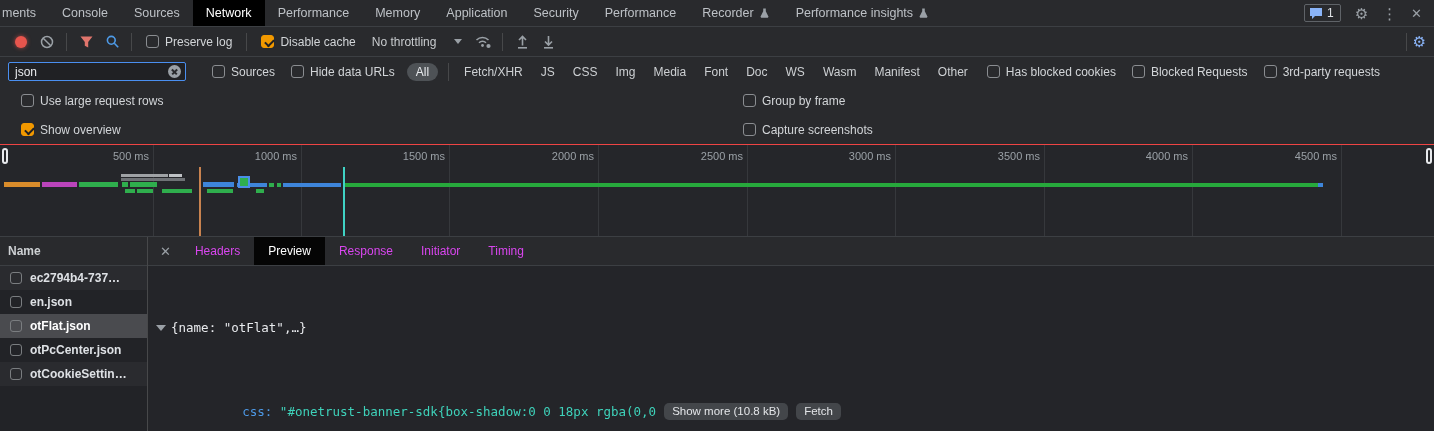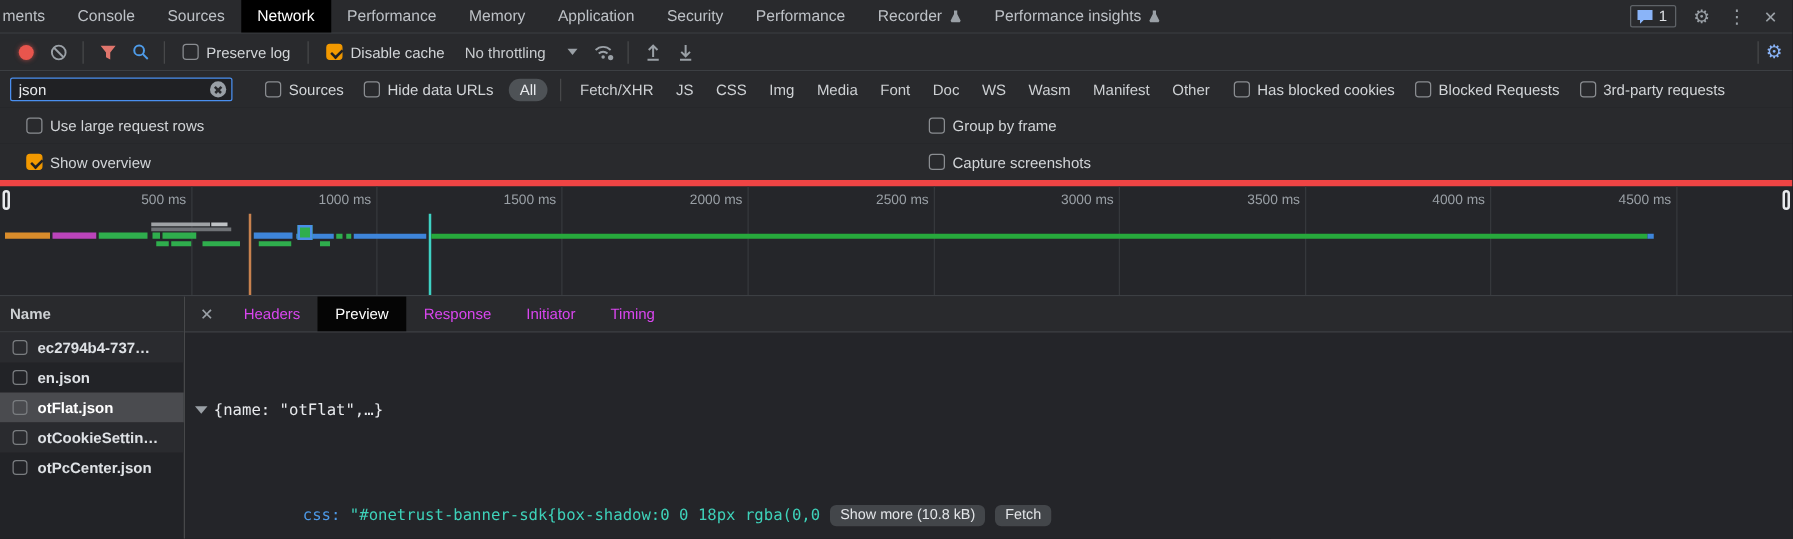--- a/index.html
+++ b/index.html
@@ -44,21 +44,21 @@
   .pill { background:#4e5256; color:#e8eaed; border-radius:10px; padding:2px 9px; margin:0 4px; }
   .ftype { color:#cdd0d3; padding:0 9px; }
   .fmore { margin-left:10px; }
 
   
   .set-row { height:29px; position:relative; display:flex; align-items:center; background:#292a2d; }
   .set-row .left { margin-left:21px; }
   .set-row .right { position:absolute; left:735px; }
 
   
-  .overview { height:93px; position:relative; background:#25262a; border-top:5px solid #ef4444; border-bottom:1px solid #3c3f43; overflow:hidden; }
+  .overview { height:93px; position:relative; background:#25262a; border-top:1px solid #ef4444; border-bottom:1px solid #3c3f43; overflow:hidden; }
   .ov-grid { position:absolute; top:0; bottom:0; width:1px; background:#36383c; }
   .ov-label { position:absolute; top:5px; width:80px; text-align:right; font-size:11px; color:#9aa0a6; z-index:1; }
   .ov-bar { position:absolute; z-index:3; }
   .ov-vline { position:absolute; top:22px; bottom:0; width:2px; z-index:2; }
   .ov-grip { position:absolute; top:3px; width:6px; height:16px; border:2px solid #e8eaed; border-radius:3px; background:transparent; z-index:5; }
 
   
   .bottom { height:194px; display:flex; }
   .req-pane { width:148px; flex:0 0 148px; border-right:1px solid #47484a; background:#222327; display:flex; flex-direction:column;font-weight:bold; }
   .req-head { height:29px; background:#292a2d; border-bottom:1px solid #3c3f43; display:flex; align-items:center; padding-left:8px; color:#cdd0d3; }
@@ -323,27 +323,27 @@
       <span>ec2794b4-737…</span>
     </div>
     <div class="req-row">
       <span class="cb"></span>
       <span>en.json</span>
     </div>
     <div class="req-row sel">
       <span class="cb"></span>
       <span>otFlat.json</span>
     </div>
+    <div class="req-row">
+      <span class="cb"></span>
+      <span>otPcCenter.json</span>
+    </div>
     <div class="req-row odd">
       <span class="cb"></span>
       <span>otCookieSettin…</span>
-    </div>
-    <div class="req-row">
-      <span class="cb"></span>
-      <span>otPcCenter.json</span>
     </div>
   </div>
 
   <div class="detail-pane">
     <div class="detail-tabs">
       <div class="dclose">✕</div>
       <div class="dtab">
           <span>Headers</span>
         </div>
       <div class="dtab sel">

